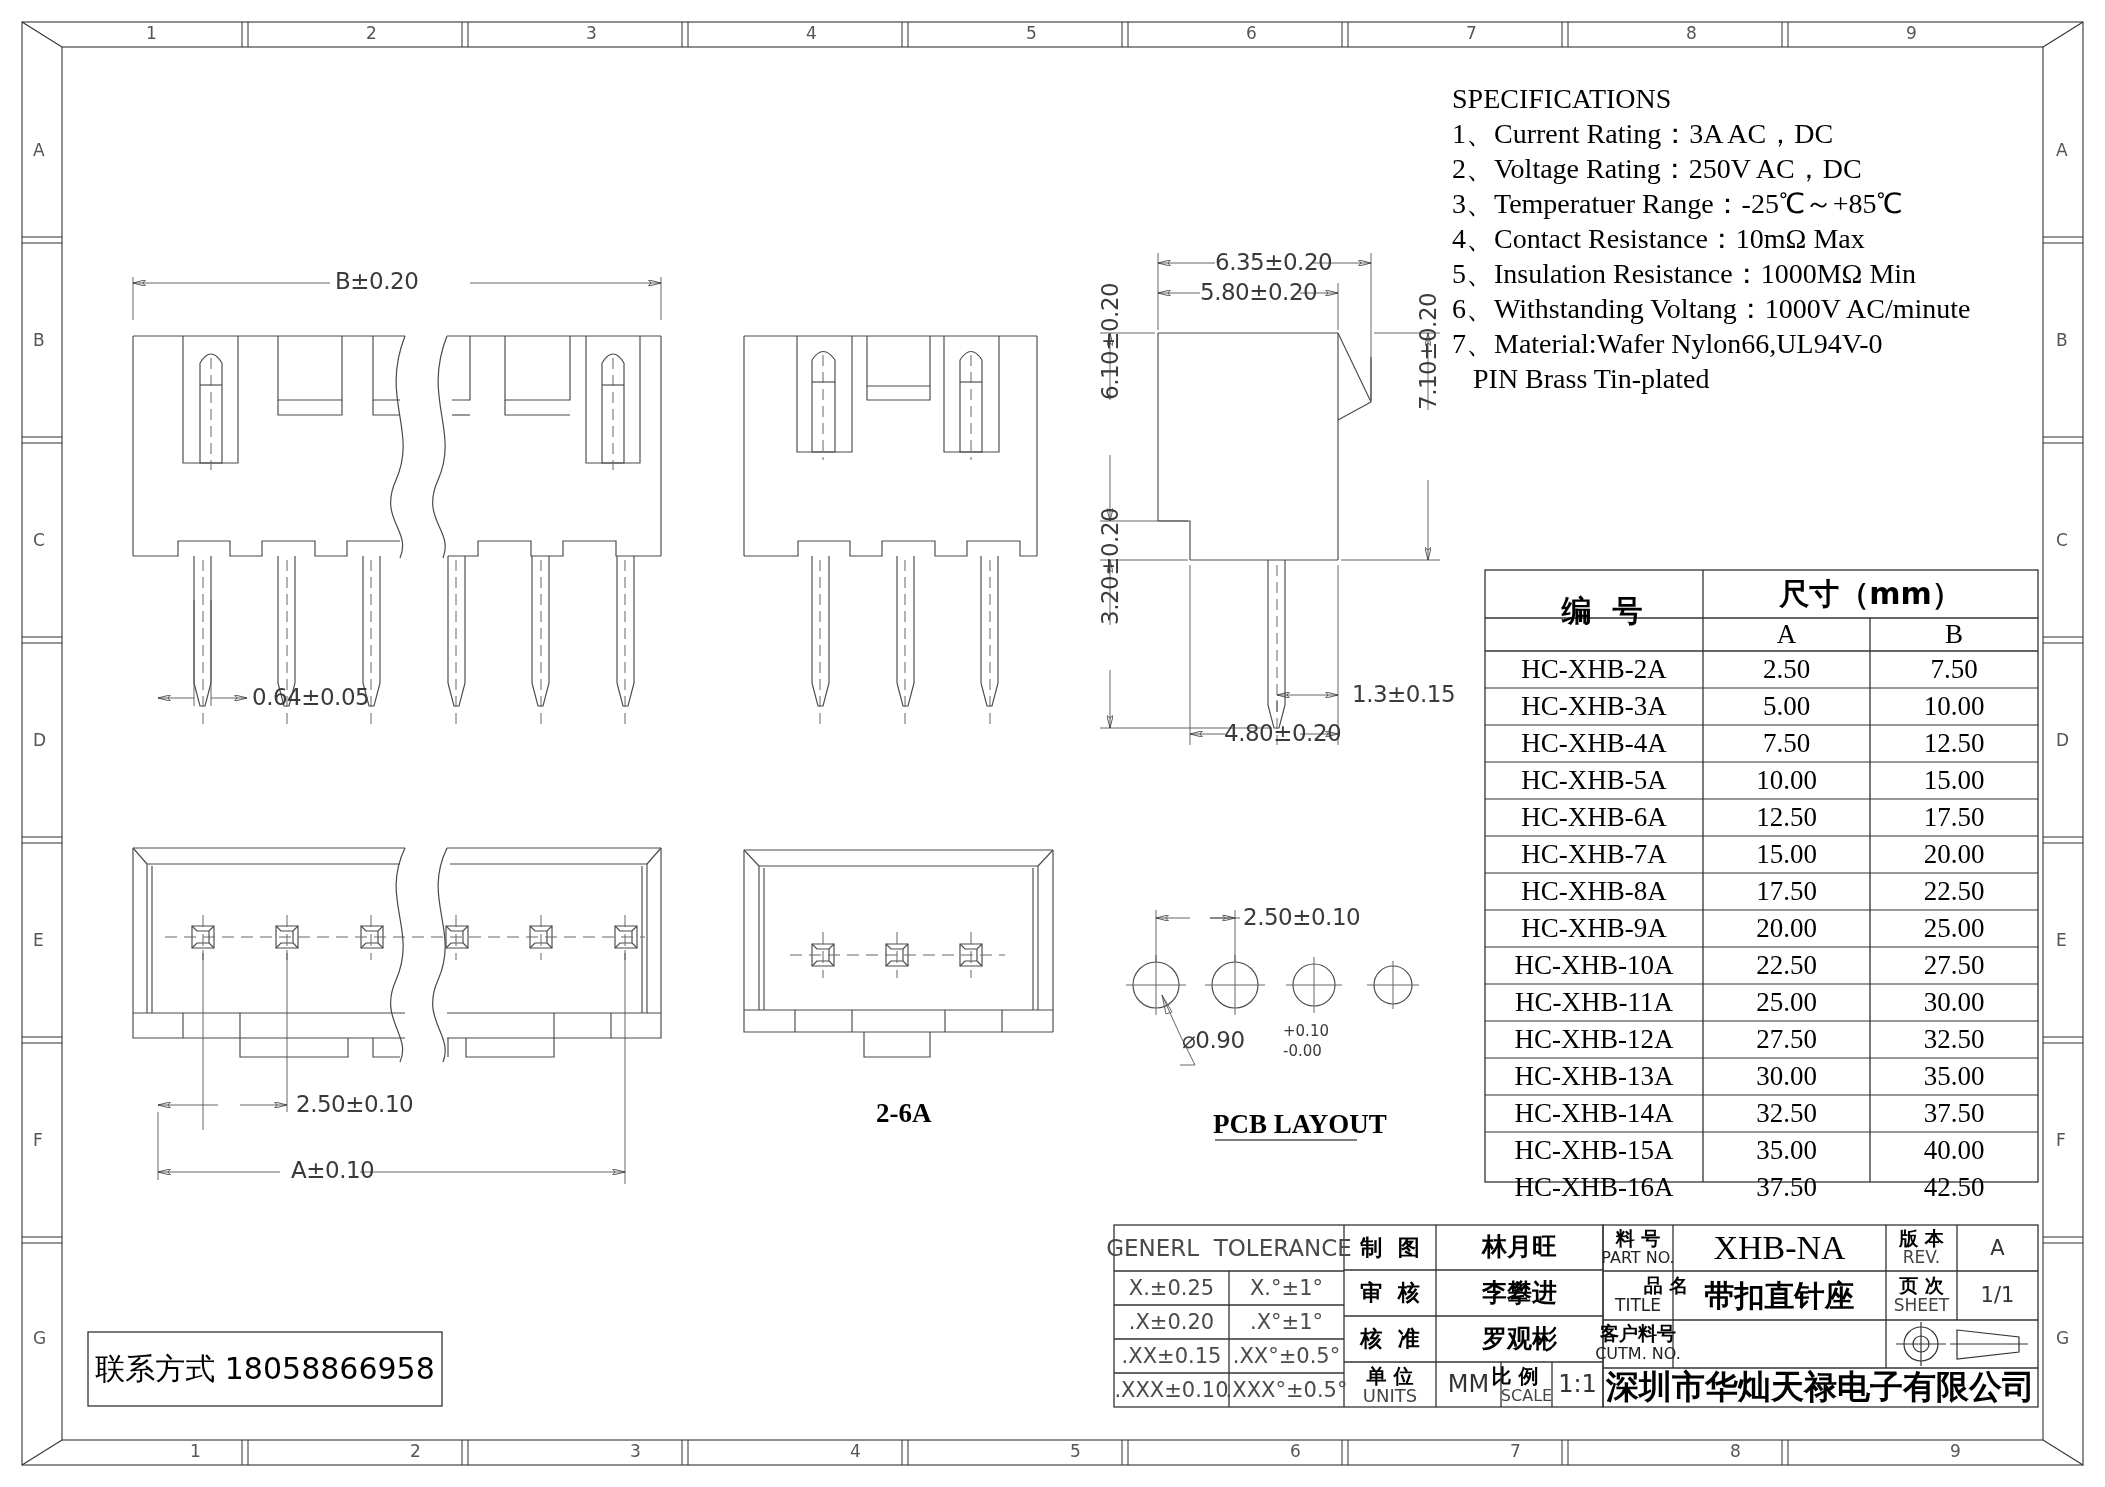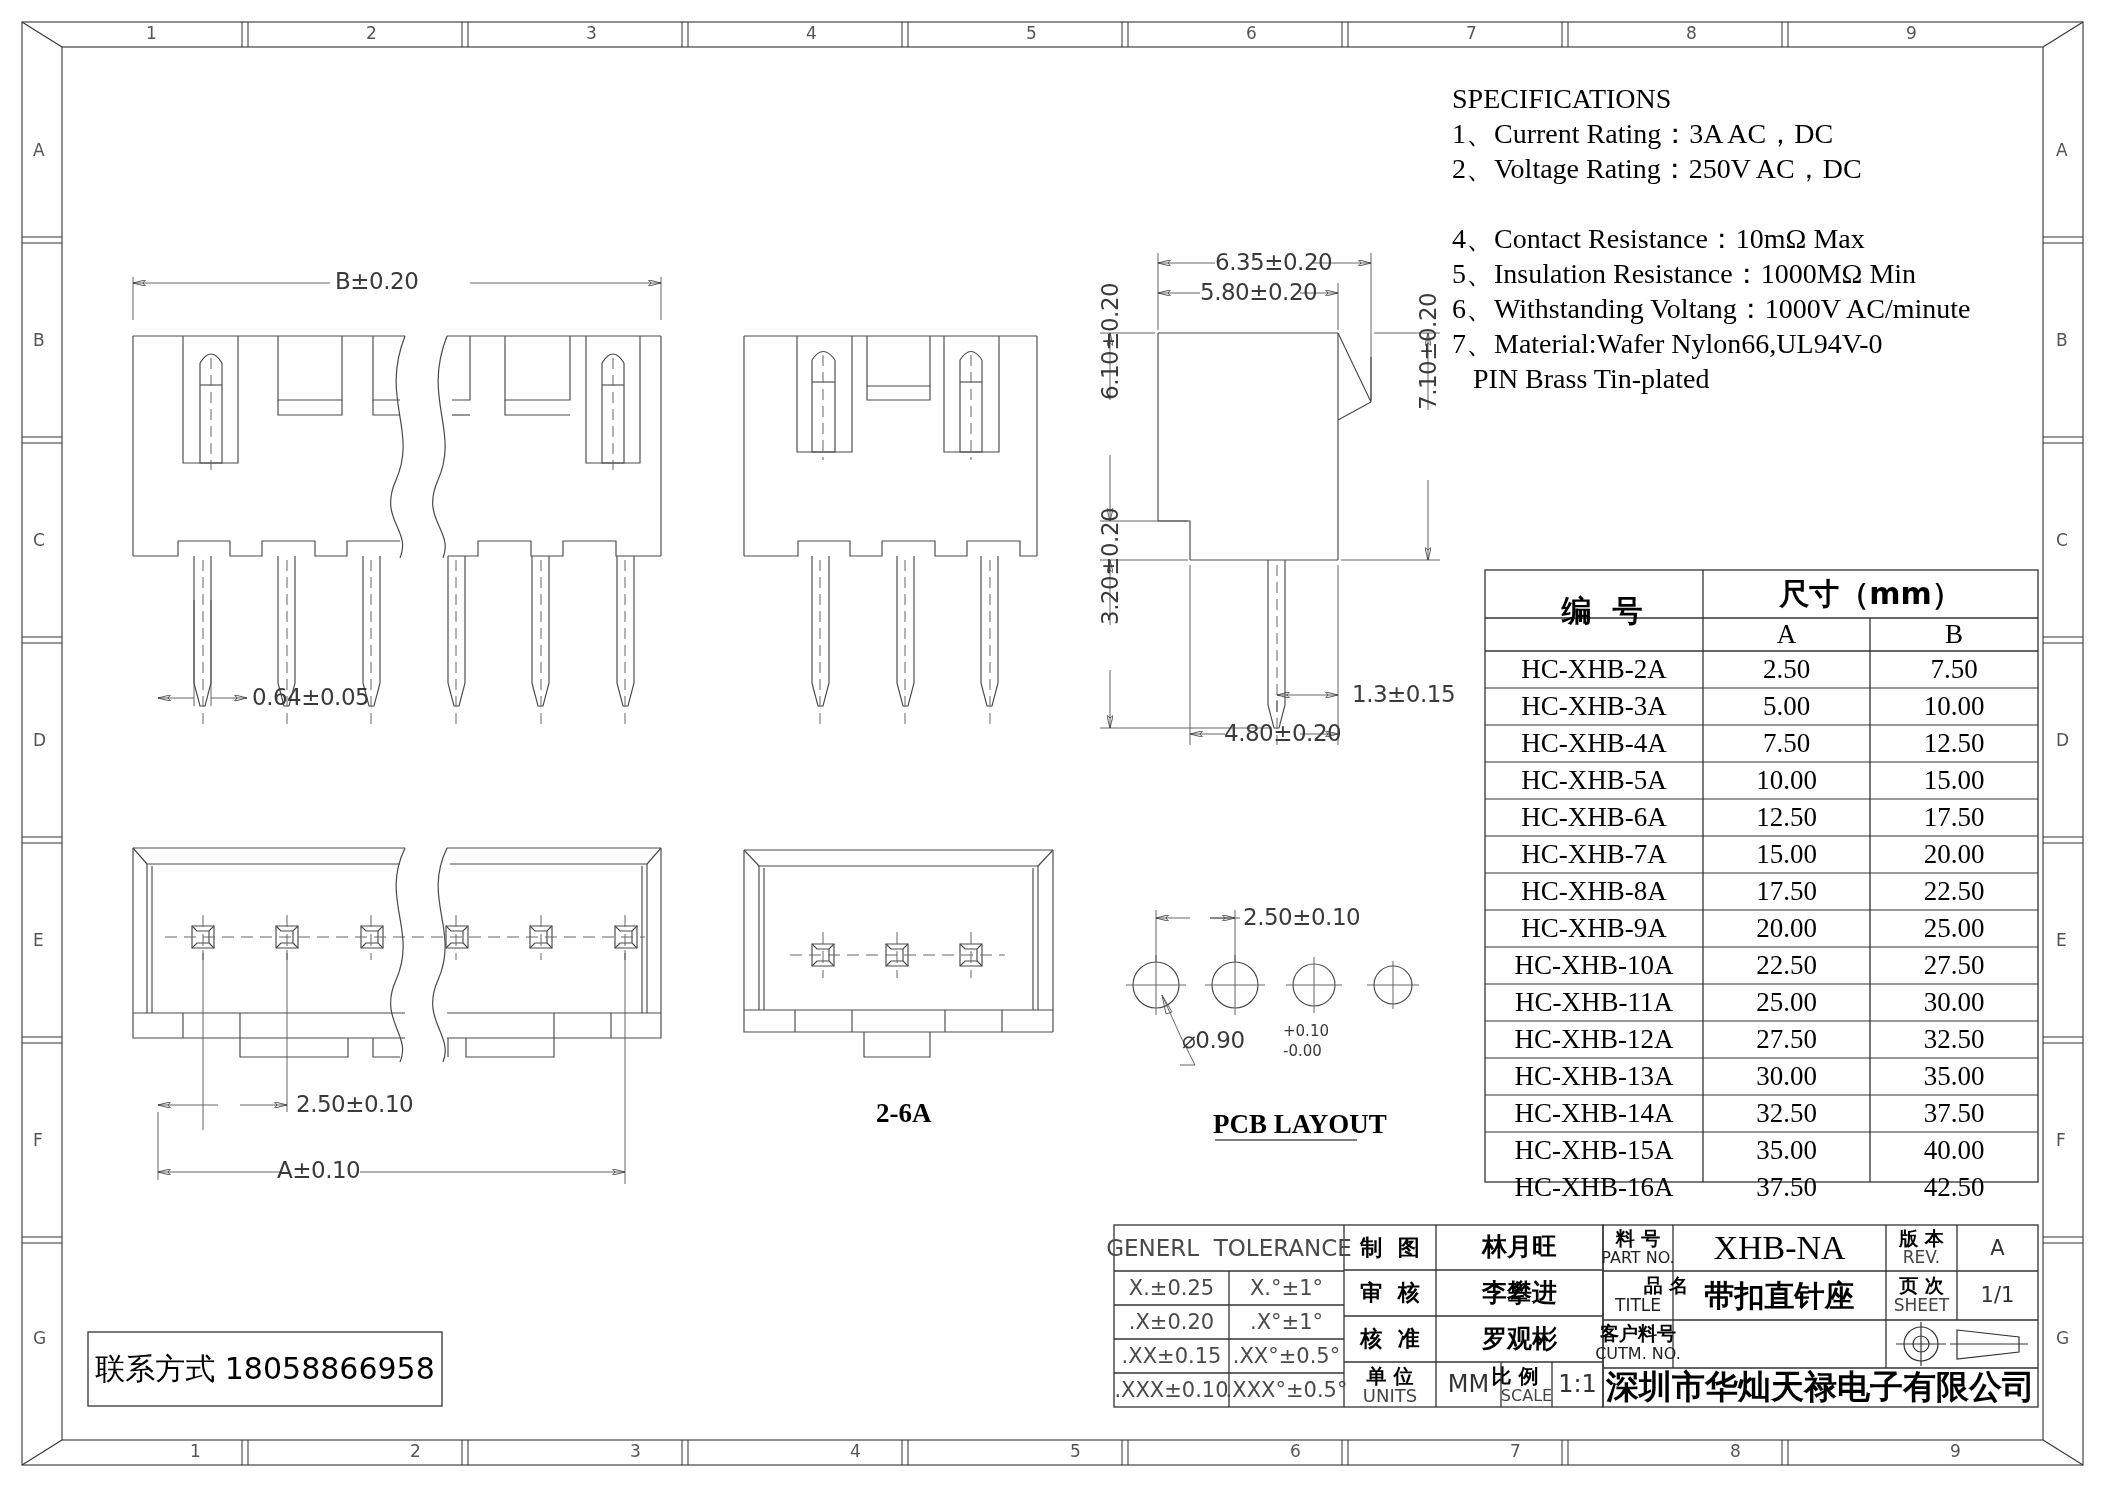--- a/index.html
+++ b/index.html
@@ -554,30 +554,31 @@
   <div class="txt zone" style="left:2056px;top:332px;">B</div>
   <div class="txt zone" style="left:2056px;top:532px;">C</div>
   <div class="txt zone" style="left:2056px;top:732px;">D</div>
   <div class="txt zone" style="left:2056px;top:932px;">E</div>
   <div class="txt zone" style="left:2056px;top:1132px;">F</div>
   <div class="txt zone" style="left:2056px;top:1330px;">G</div>
 
   <div class="txt spec" style="left:1452px;top:85px;">SPECIFICATIONS</div>
   <div class="txt spec" style="left:1452px;top:120px;">1、Current Rating：3A AC，DC</div>
   <div class="txt spec" style="left:1452px;top:155px;text-align:right;">2、Voltage Rating：250V AC，DC</div>
+  <div class="txt spec" style="left:1452px;top:190px;">3、Temperatuer Range：-25℃～+85℃</div>
   <div class="txt spec" style="left:1452px;top:225px;">4、Contact Resistance：10mΩ Max</div>
   <div class="txt spec" style="left:1452px;top:260px;">5、Insulation Resistance：1000MΩ Min</div>
   <div class="txt spec" style="left:1452px;top:295px;">6、Withstanding Voltang：1000V AC/minute</div>
   <div class="txt spec" style="left:1452px;top:330px;">7、Material:Wafer Nylon66,UL94V-0</div>
   <div class="txt spec" style="left:1452px;top:365px;">   PIN Brass Tin-plated</div>
 
   <div class="txt dim" style="left:335px;top:270px;">B±0.20</div>
   <div class="txt dim" style="left:252px;top:686px;">0.64±0.05</div>
   <div class="txt dim" style="left:296px;top:1093px;">2.50±0.10</div>
-  <div class="txt dim" style="left:277px;top:1159px;">A±0.10</div>
+  <div class="txt dim" style="left:291px;top:1159px;">A±0.10</div>
 
   <div class="txt dim" style="left:1215px;top:251px;">6.35±0.20</div>
   <div class="txt dim" style="left:1200px;top:281px;">5.80±0.20</div>
   <div class="txt dim" style="left:1099px;top:400px;transform:rotate(-90deg);transform-origin:left top;">6.10±0.20</div>
   <div class="txt dim" style="left:1417px;top:410px;transform:rotate(-90deg);transform-origin:left top;">7.10±0.20</div>
   <div class="txt dim" style="left:1099px;top:625px;transform:rotate(-90deg);transform-origin:left top;">3.20±0.20</div>
   <div class="txt dim" style="left:1224px;top:722px;">4.80±0.20</div>
   <div class="txt dim" style="left:1352px;top:683px;">1.3±0.15</div>
 
   <div class="txt dim" style="left:1243px;top:906px;">2.50±0.10</div>

